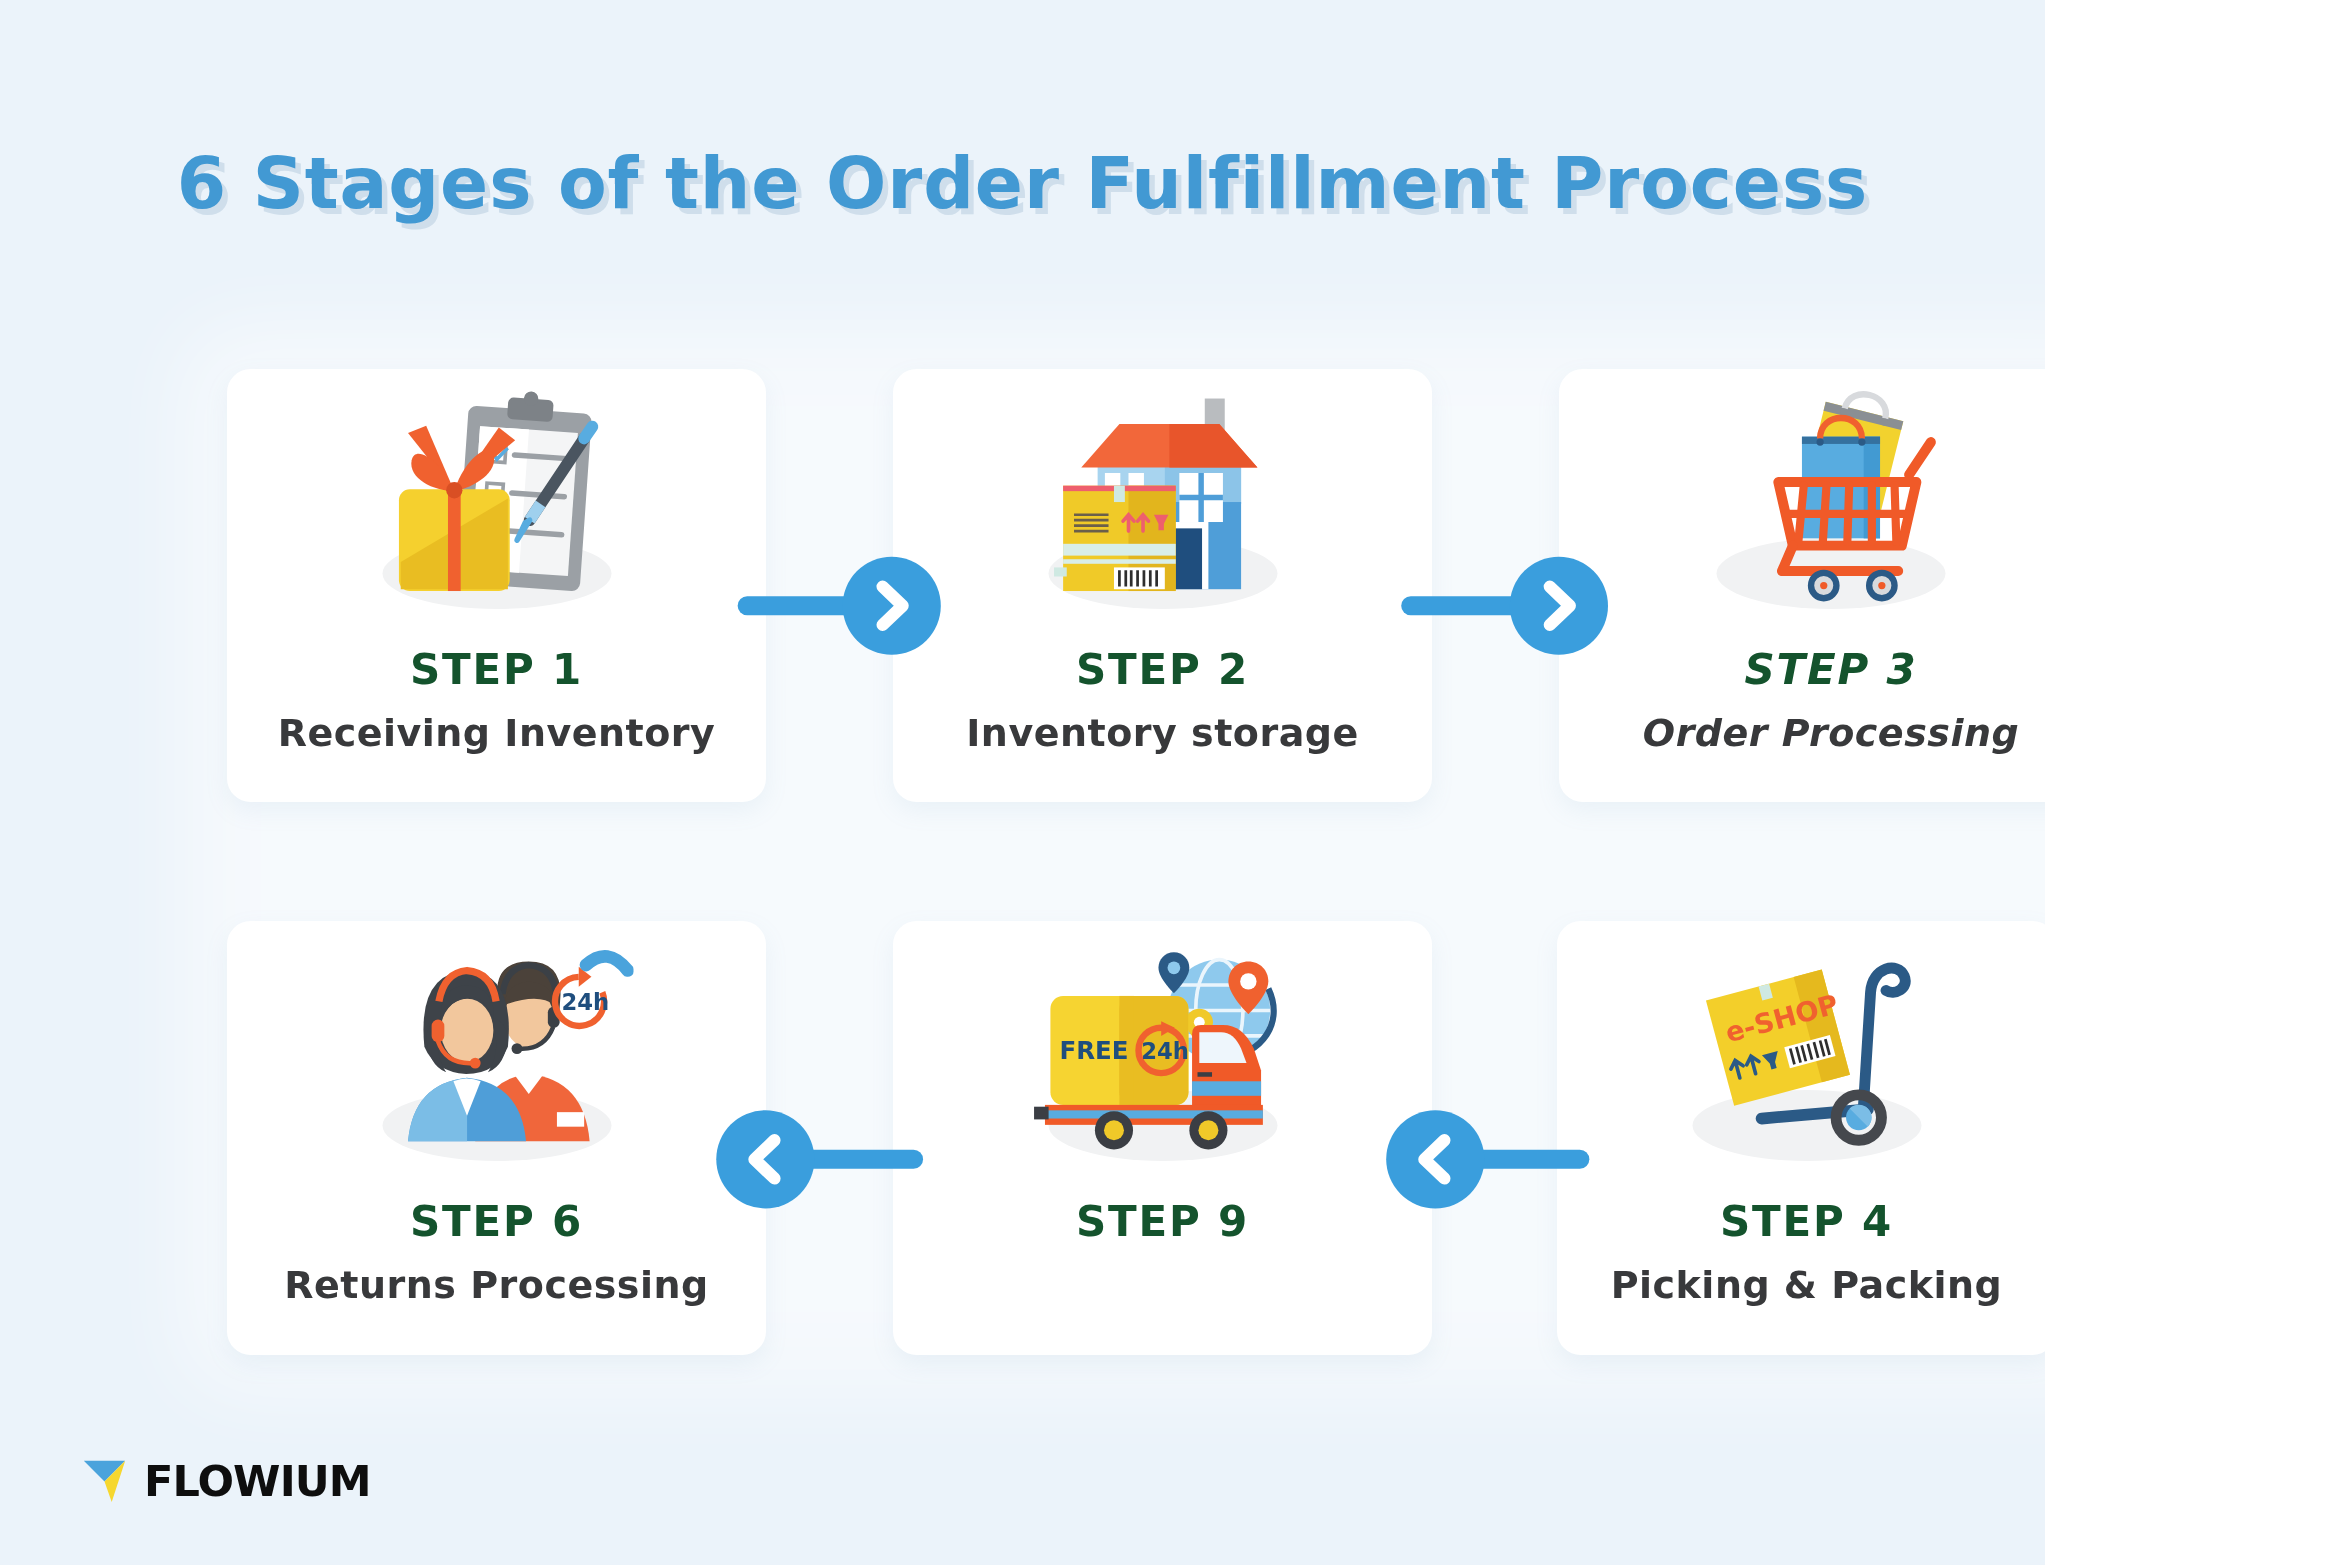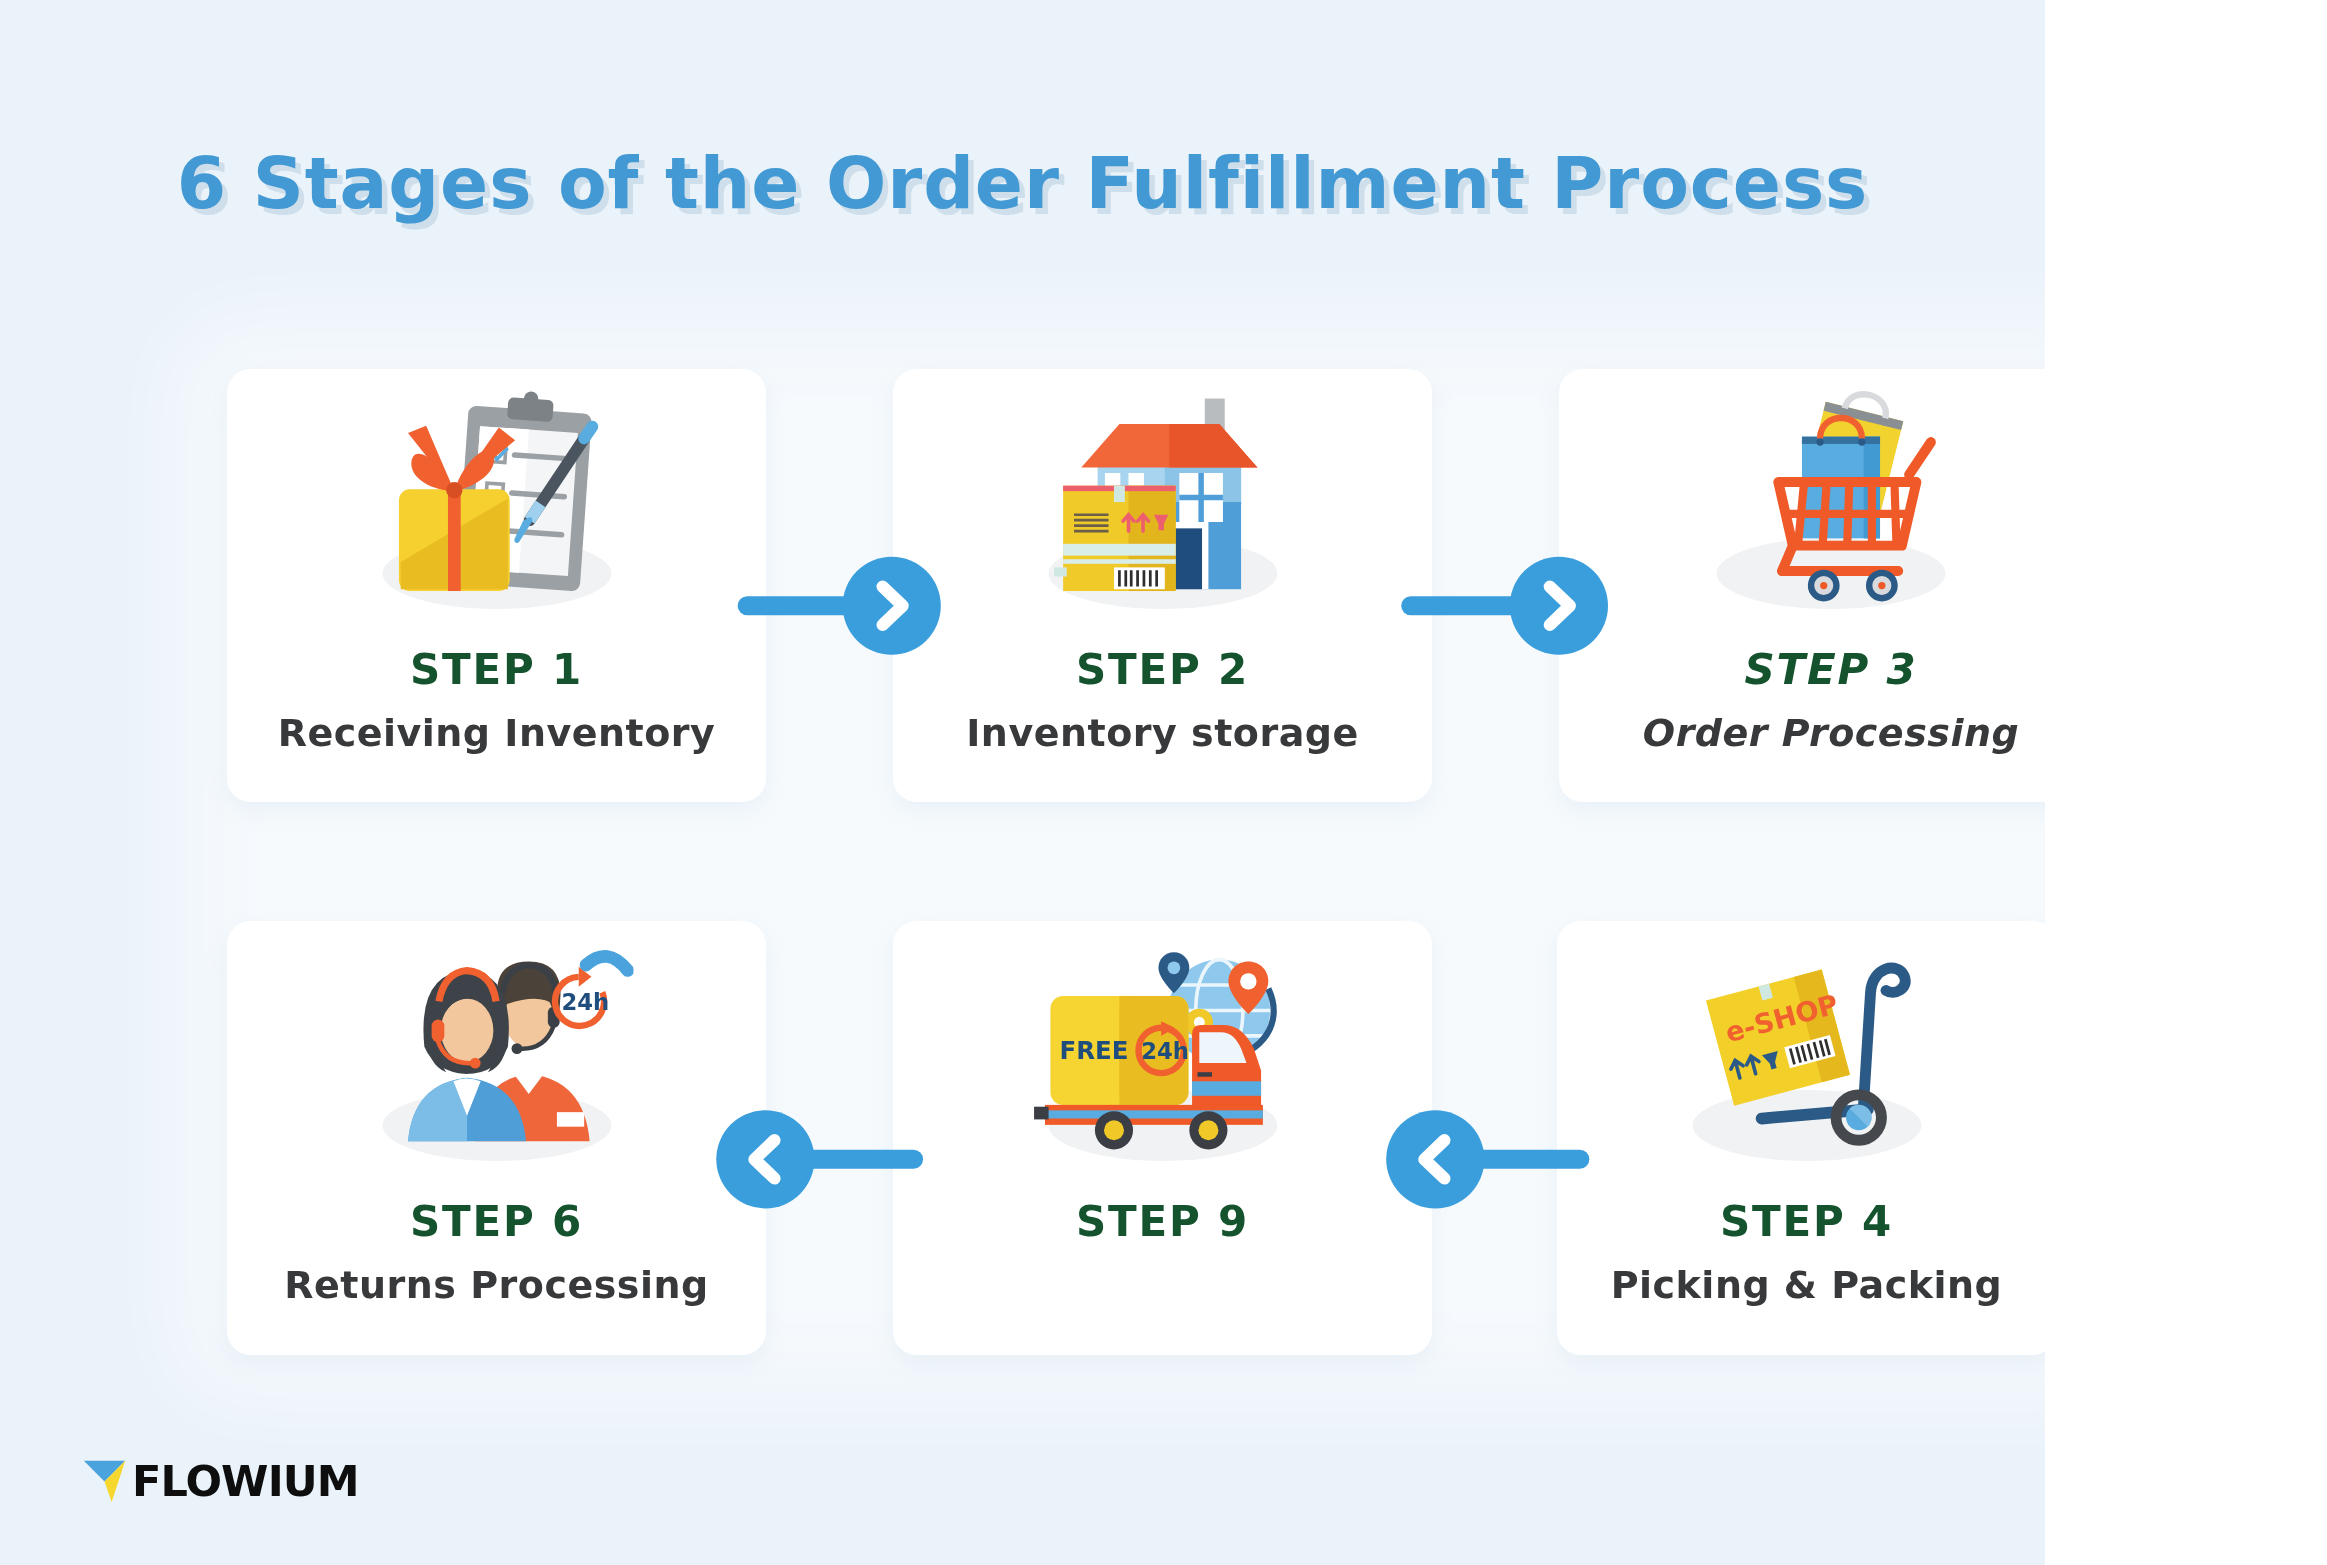--- a/index.html
+++ b/index.html
@@ -39,21 +39,21 @@
     position:absolute;top:276px;left:0;right:0;text-align:center;
     font-size:42px;font-weight:bold;color:#14532d;letter-spacing:1.8px;
   }
   .label{
     position:absolute;top:342px;left:0;right:0;text-align:center;
     font-size:38px;font-weight:bold;color:#38393b;letter-spacing:0.5px;
   }
   .connectors{position:absolute;left:0;top:0;z-index:5;pointer-events:none;}
   .logo{
     position:absolute;left:82px;top:1453px;height:55px;
-    display:flex;align-items:center;gap:5px;
+    display:flex;align-items:center;gap:17px;
   }
   .logo-text{
     font-size:43px;font-weight:900;color:#0e0e0e;letter-spacing:-0.9px;
   }
   svg text{font-family:"DejaVu Sans","Liberation Sans",sans-serif;}
 </style>
 </head>
 <body>
 
 <div class="canvas">

